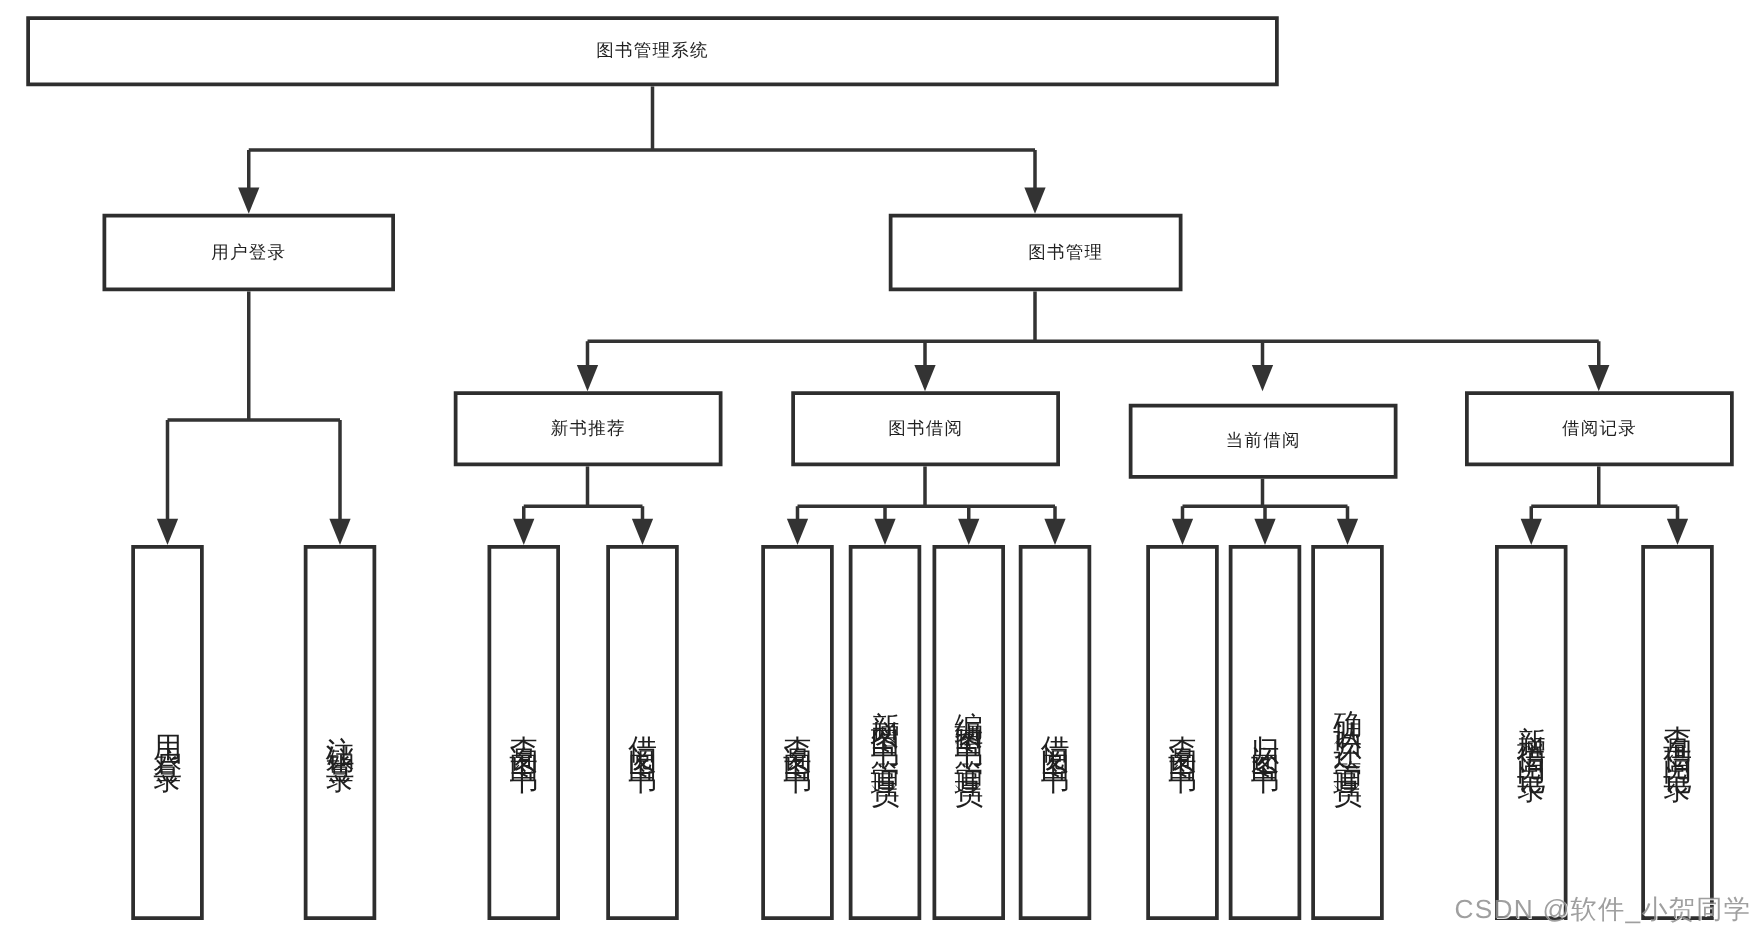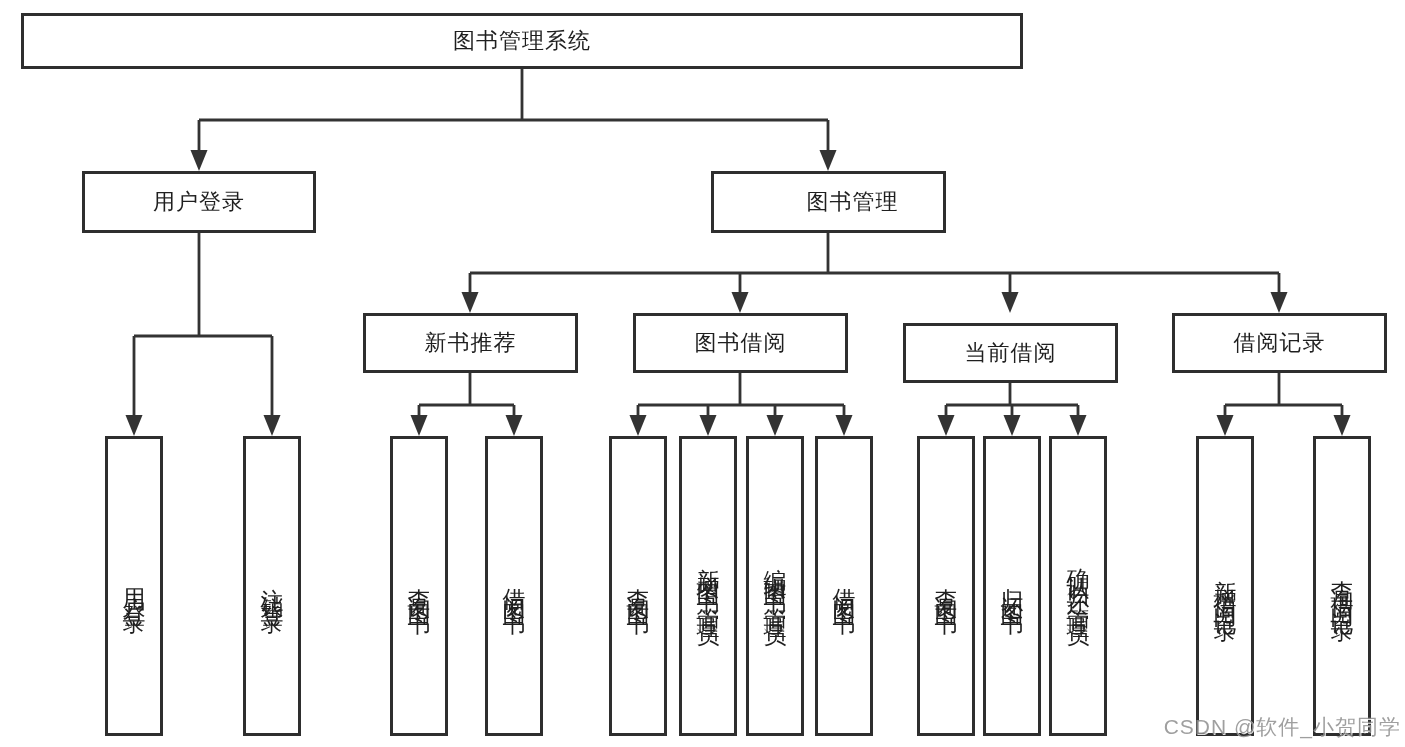--- a/index.html
+++ b/index.html
@@ -28,21 +28,21 @@
     position: absolute;
     box-sizing: border-box;
     background: #ffffff;
     border: 3px solid #2e2e2e;
     display: flex;
     align-items: center;
     justify-content: center;
     color: #1f1f1f;
   }
   .hbox {
-    font-size: 22px;
+    font-size: 14px;
     letter-spacing: 1px;
   }
   .vbox {
     width: 58px;
     height: 300px;
     top: 436px;
     font-size: 23px;
   }
   .vbox .vtext {
     writing-mode: vertical-rl;

